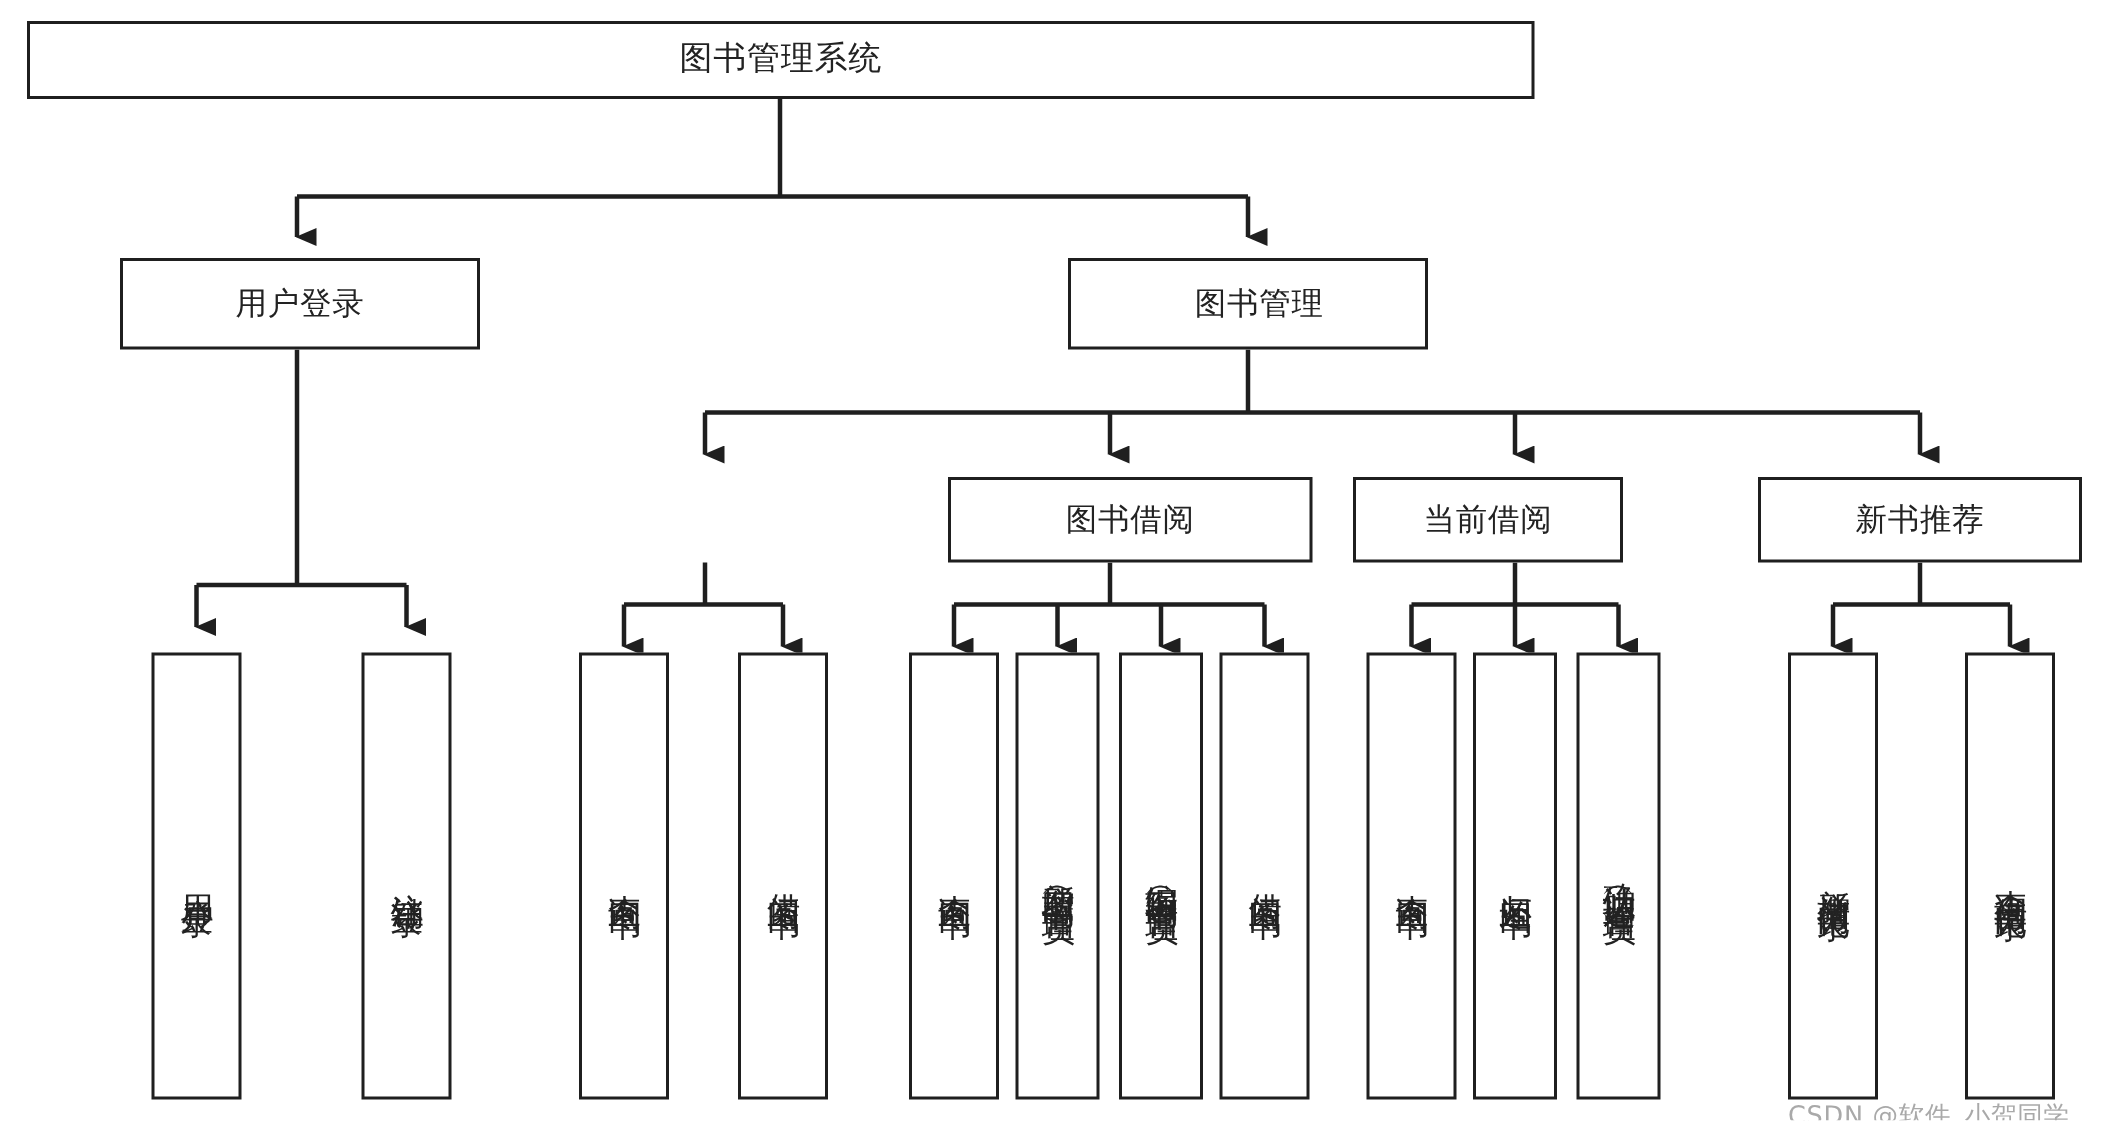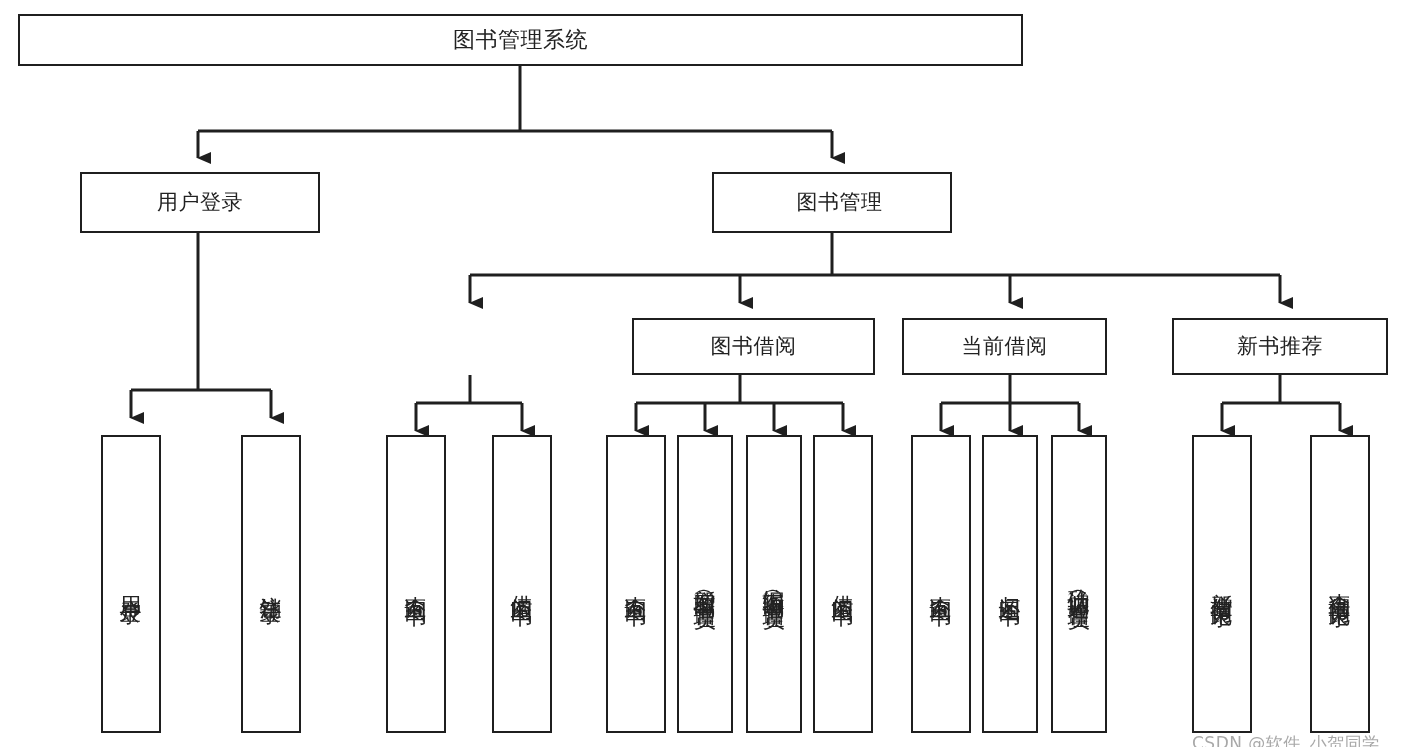--- a/index.html
+++ b/index.html
@@ -132,21 +132,21 @@
   <div class="node horiz" style="left:80px; top:172px; width:240px; height:61px;">
     <span class="label">用户登录</span>
   </div>
   <div class="node horiz" style="left:712px; top:172px; width:240px; height:61px;padding-left:15px;">
     <span class="label">图书管理</span>
   </div>
 
   <div class="node horiz" style="left:632px; top:318px; width:243px; height:57px;">
     <span class="label">图书借阅</span>
   </div>
-  <div class="node horiz" style="left:902px; top:318px; width:205px; height:57px;">
+  <div class="node horiz" style="left:902px; top:318px; width:180px; height:57px;">
     <span class="label">当前借阅</span>
   </div>
   <div class="node horiz" style="left:1172px; top:318px; width:216px; height:57px;">
     <span class="label">新书推荐</span>
   </div>
 
   <div class="node vert" style="left:101px; top:435px; width:60px; height:298px;">
     <span class="label">用户登录</span>
   </div>
   <div class="node vert" style="left:241px; top:435px; width:60px; height:298px;">

